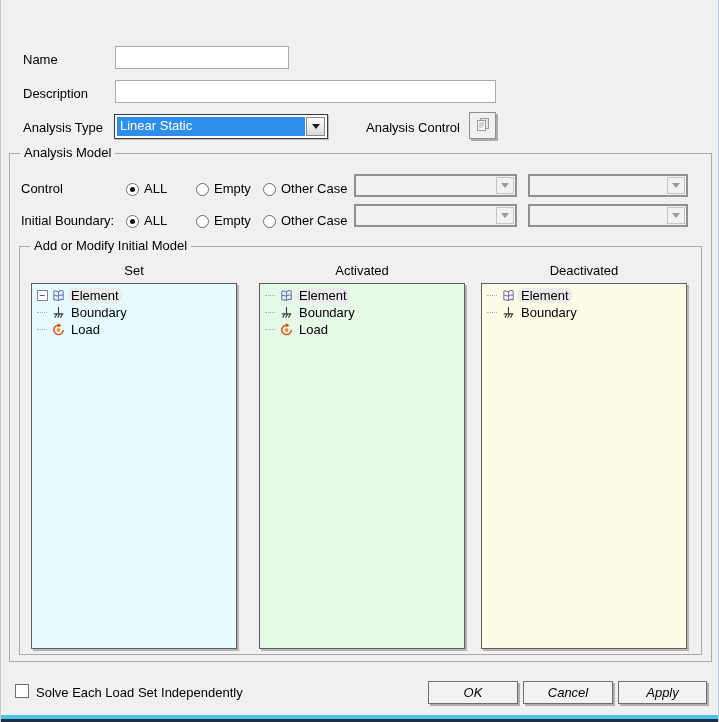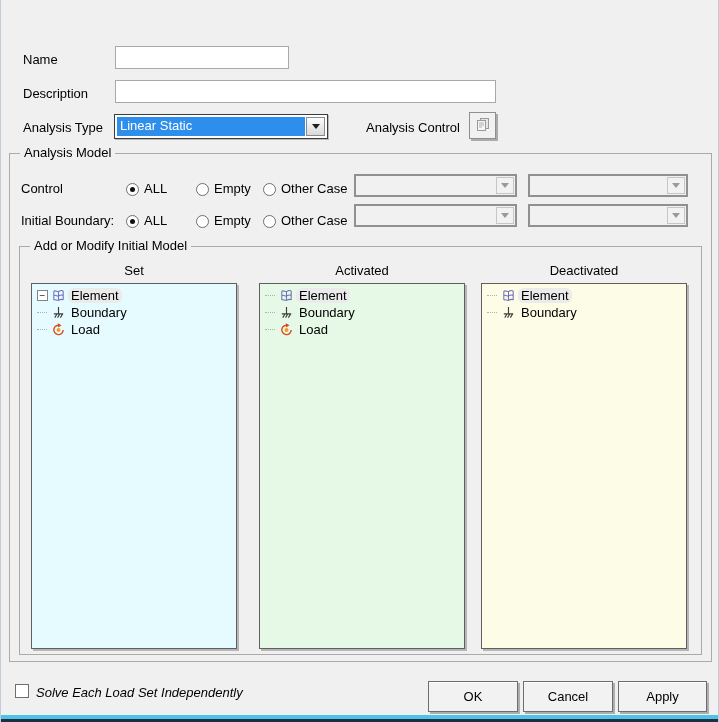--- a/index.html
+++ b/index.html
@@ -89,23 +89,23 @@
     font-size:10px;line-height:9px;text-align:center;margin-right:2px;color:#222;
   }
   .stub{width:10px;height:1px;border-bottom:1px dotted #9fb6bf;flex:0 0 10px;margin-right:3px;}
   .ticon{width:16px;height:16px;flex:0 0 16px;margin-right:2px;display:flex;align-items:center;justify-content:center;}
   .ticon svg{display:block;}
   
   .checkbox{
     position:absolute;width:14px;height:14px;background:#fff;border:1px solid #6e6e6e;
   }
   .pushbtn{
-    position:absolute;height:31px;background:#f2f2f2;border:1px solid #6e6e6e;
+    position:absolute;height:23px;background:#f2f2f2;border:1px solid #6e6e6e;
     box-shadow:2px 2px 0 #aeaeae, inset 0 1px 0 #fff;
-    display:flex;align-items:center;justify-content:center;font-size:13px;cursor:default;
+    display:flex;align-items:center;justify-content:center;font-size:13px;cursor:default;font-style:italic;
   }
   .accent-cyan{position:absolute;left:0;right:0;bottom:3px;height:4px;}
   .accent-navy{position:absolute;left:0;right:0;bottom:0;height:3px;}
 </style>
 </head>
 <body>
 
 <div id="dialog">
 
 
@@ -277,21 +277,21 @@
         <span class="ticon">
           <svg width="15" height="15" viewBox="0 0 16 16">
             <path d="M8,2 L8,9 M3,9.5 L13,9.5 M4,13.5 L6.2,9.8 M7,13.5 L9.2,9.8 M10,13.5 L12.2,9.8" stroke="#3c3c3c" stroke-width="1.2" fill="none"></path>
           </svg>
         </span>
         <span class="tlabel">Boundary</span>
       </div>
     </div>
 
   <div class="checkbox" style="left:14px;top:684px;"></div>
-  <span class="lbl" style="left:35px;top:685px;font-style:italic;">Solve Each Load Set Independently</span>
+  <span class="lbl" style="left:35px;top:685px;">Solve Each Load Set Independently</span>
 
   <div class="pushbtn" style="left:427px;top:681px;width:90px;">OK</div>
   <div class="pushbtn" style="left:522px;top:681px;width:90px;">Cancel</div>
   <div class="pushbtn" style="left:617px;top:681px;width:89px;">Apply</div>
 
   <div class="accent-cyan" style="background: rgb(78, 195, 232);"></div>
   <div class="accent-navy" style="background: rgb(28, 47, 69);"></div>
 </div>
 
 </body></html>

